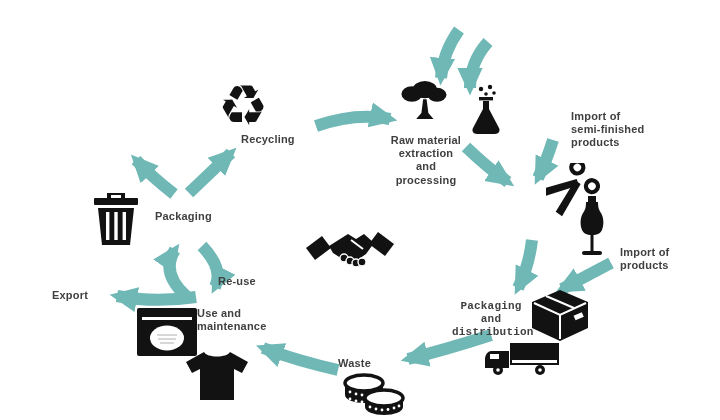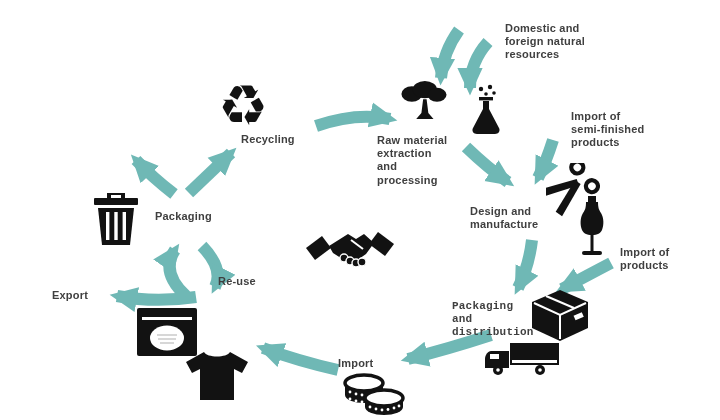--- a/index.html
+++ b/index.html
@@ -5,21 +5,21 @@
   html,body{margin:0;padding:0;}
   body{background:#e9e9e9;font-family:"Liberation Sans",sans-serif;}
   #stage{position:relative;width:720px;height:420px;background:var(--background,#ffffff);overflow:hidden;}
   .label{
     position:absolute;
     font:bold 11px/1.2 "Liberation Sans",sans-serif;
     color:var(--text,#3f3f3f);
     white-space:pre-line;
     letter-spacing:.2px;
   }
-  .center{}
+  .center{text-align:center;}
   .icon{position:absolute;}
   .icon svg{display:block;}
   .icon svg .ink{fill:var(--icon,#121212);}
   .arrows{position:absolute;left:0;top:0;}
   .arrows path.flow{stroke:var(--arrow,#6fb8b5);stroke-width:12;fill:none;stroke-linecap:butt;}
   .arrows marker path{fill:var(--arrow,#6fb8b5);}
   .glyph-icon{
     position:absolute;
     color:var(--icon,#121212);
     font-family:"DejaVu Sans",sans-serif;
@@ -187,45 +187,42 @@
       <line x1="47" y1="16" x2="59" y2="25" stroke="#ffffff" stroke-width="2"></line>
       <g class="ink" stroke="#ffffff" stroke-width="1.4">
         <circle cx="40" cy="34" r="4"></circle>
         <circle cx="46" cy="37" r="4"></circle>
         <circle cx="52" cy="39" r="4"></circle>
         <circle cx="58" cy="38" r="4"></circle>
       </g>
     </svg>
   </div>
 
-  <div class="label" style="left:505px;top:22px;">Domestic and
-foreign natural
-resources</div>
 
   <div class="label center" style="left:377px;top:134px;width:98px;">Raw material
 extraction
 and
 processing</div>
 
   <div class="label" style="left:571px;top:110px;">Import of
 semi-finished
 products</div>
 
-  <div class="label center" style="left:470px;top:205px;width:90px;">Design and
-manufacture</div>
 
   <div class="label" style="left:620px;top:246px;">Import of
 products</div>
 
   <div class="label center" style="left:452px;top:300px;width:78px;font-family:Liberation Mono, monospace;">Packaging
 and
 distribution</div>
 
-  <div class="label" style="left:338px;top:357px;">Import</div>
-
+  <div class="label" style="left:338px;top:357px;">Waste</div>
+
+  <div class="label" style="left:197px;top:307px;">Use and
+maintenance</div>
 
   <div class="label" style="left:52px;top:289px;">Export</div>
 
   <div class="label" style="left:218px;top:254px;margin-top:21px;">Re-use</div>
 
   <div class="label" style="left:155px;top:210px;">Packaging</div>
 
 
   <div class="label" style="left:241px;top:133px;">Recycling</div>
 

